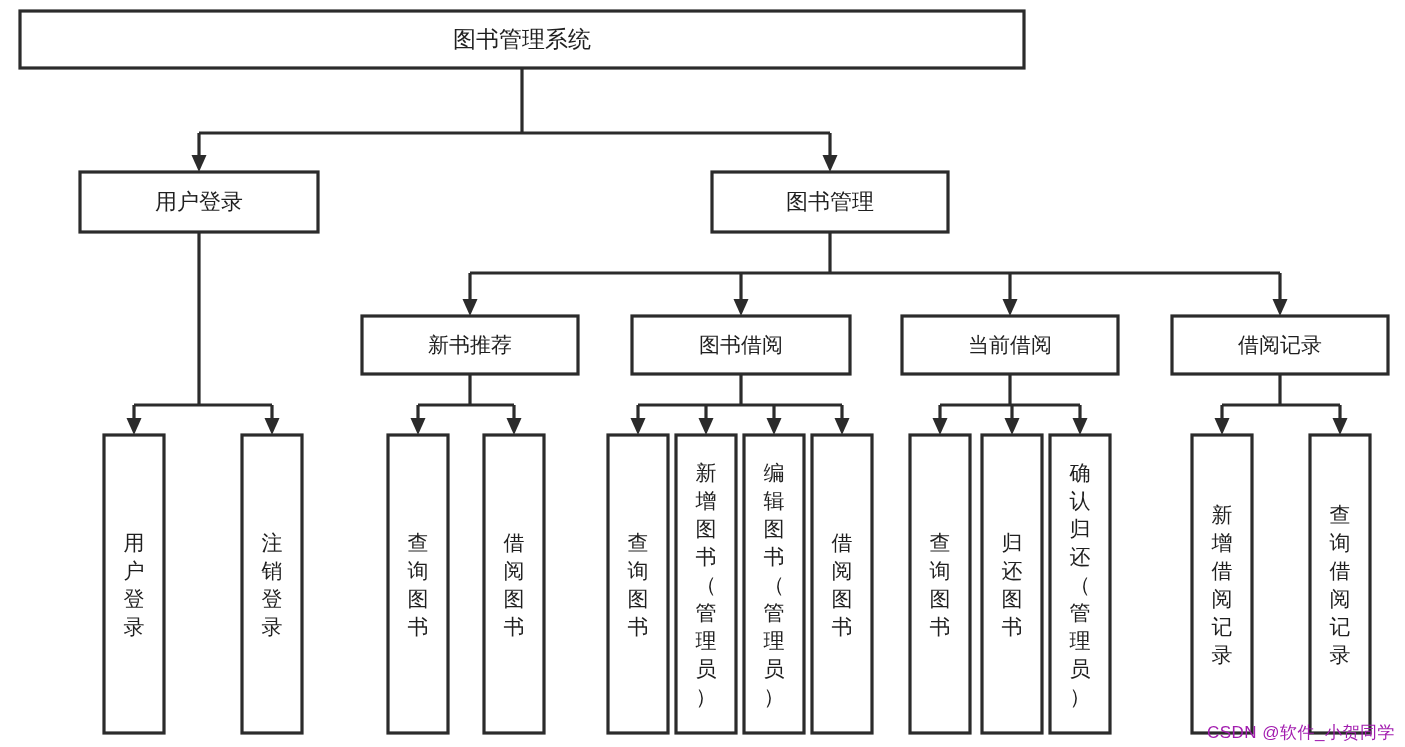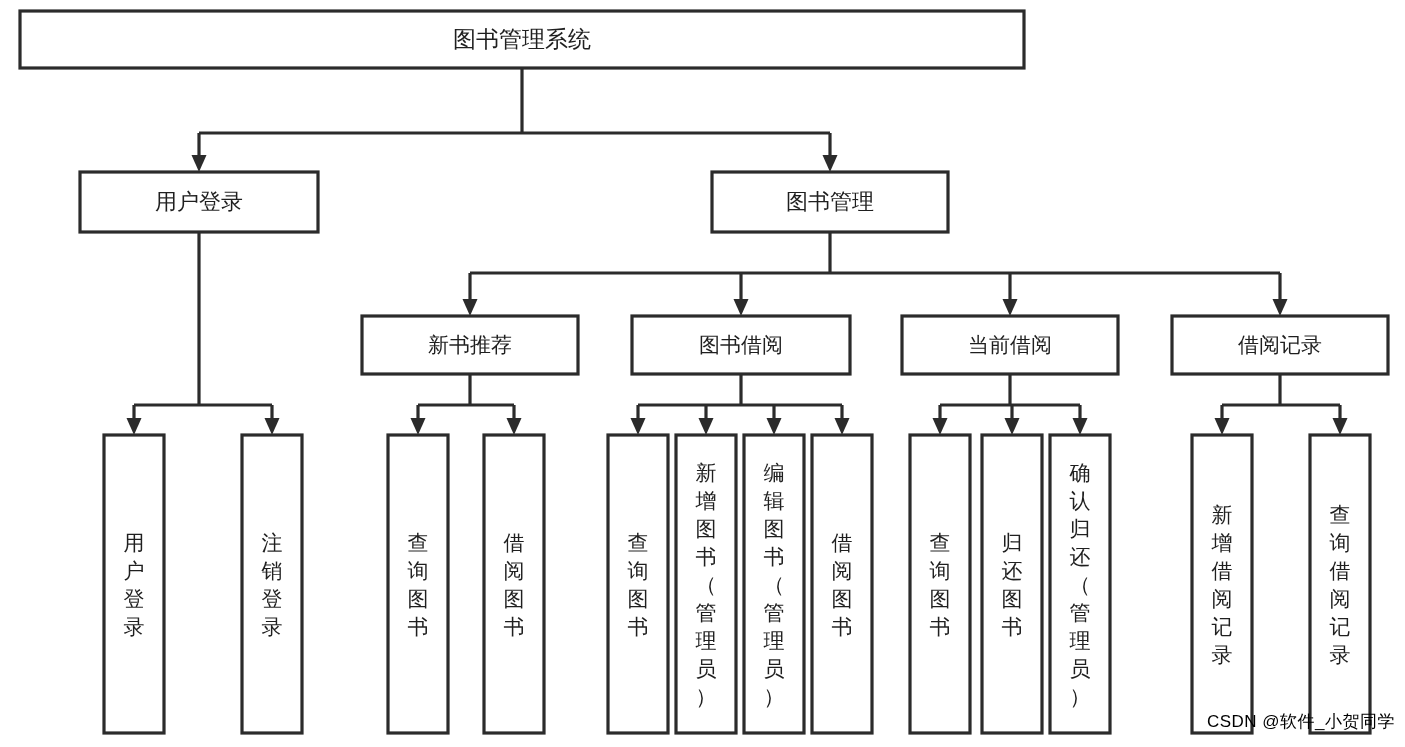--- a/index.html
+++ b/index.html
@@ -53,24 +53,24 @@
     fill: none;
     stroke-linecap: butt;
   }
   .edge-arrow {
     fill: #2b2b2b;
     stroke: none;
   }
   .watermark {
     position: absolute;
     right: 10px;
-    bottom: 14px;
+    bottom: 3px;
     font-family: "Liberation Sans", "DejaVu Sans", sans-serif;
     font-size: 17px;
-    color: #000000;
+    color: #a21caf;
     letter-spacing: 0.5px;
     white-space: nowrap;
     user-select: none;
   }
 </style>
 </head>
 <body>
 
 <div id="diagram-root">
   <svg class="diagram-canvas" viewBox="0 0 1405 747">

